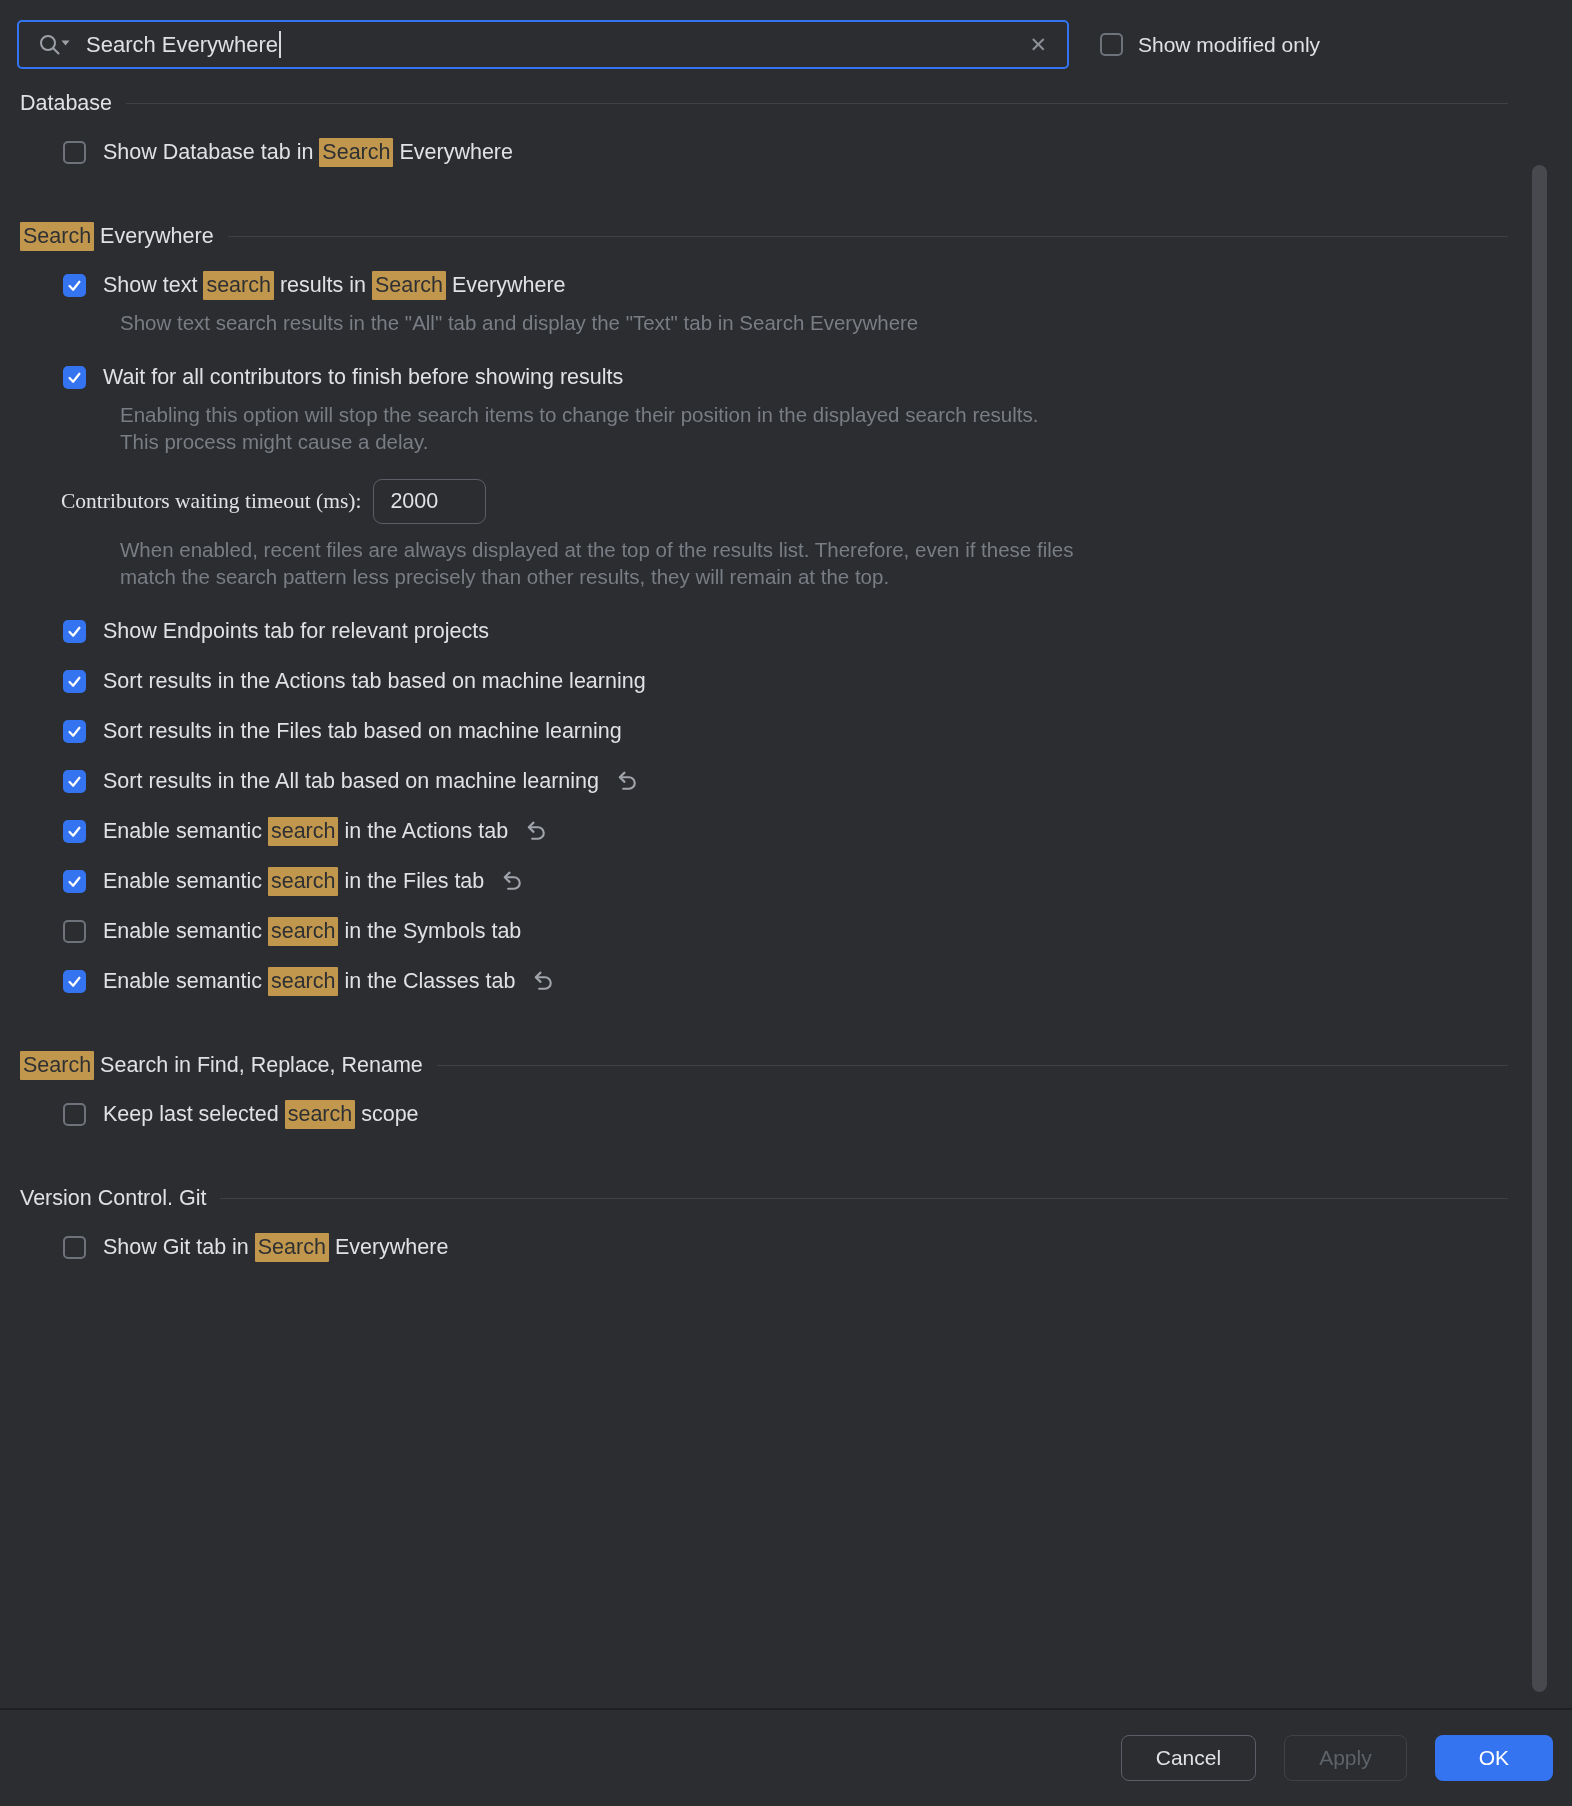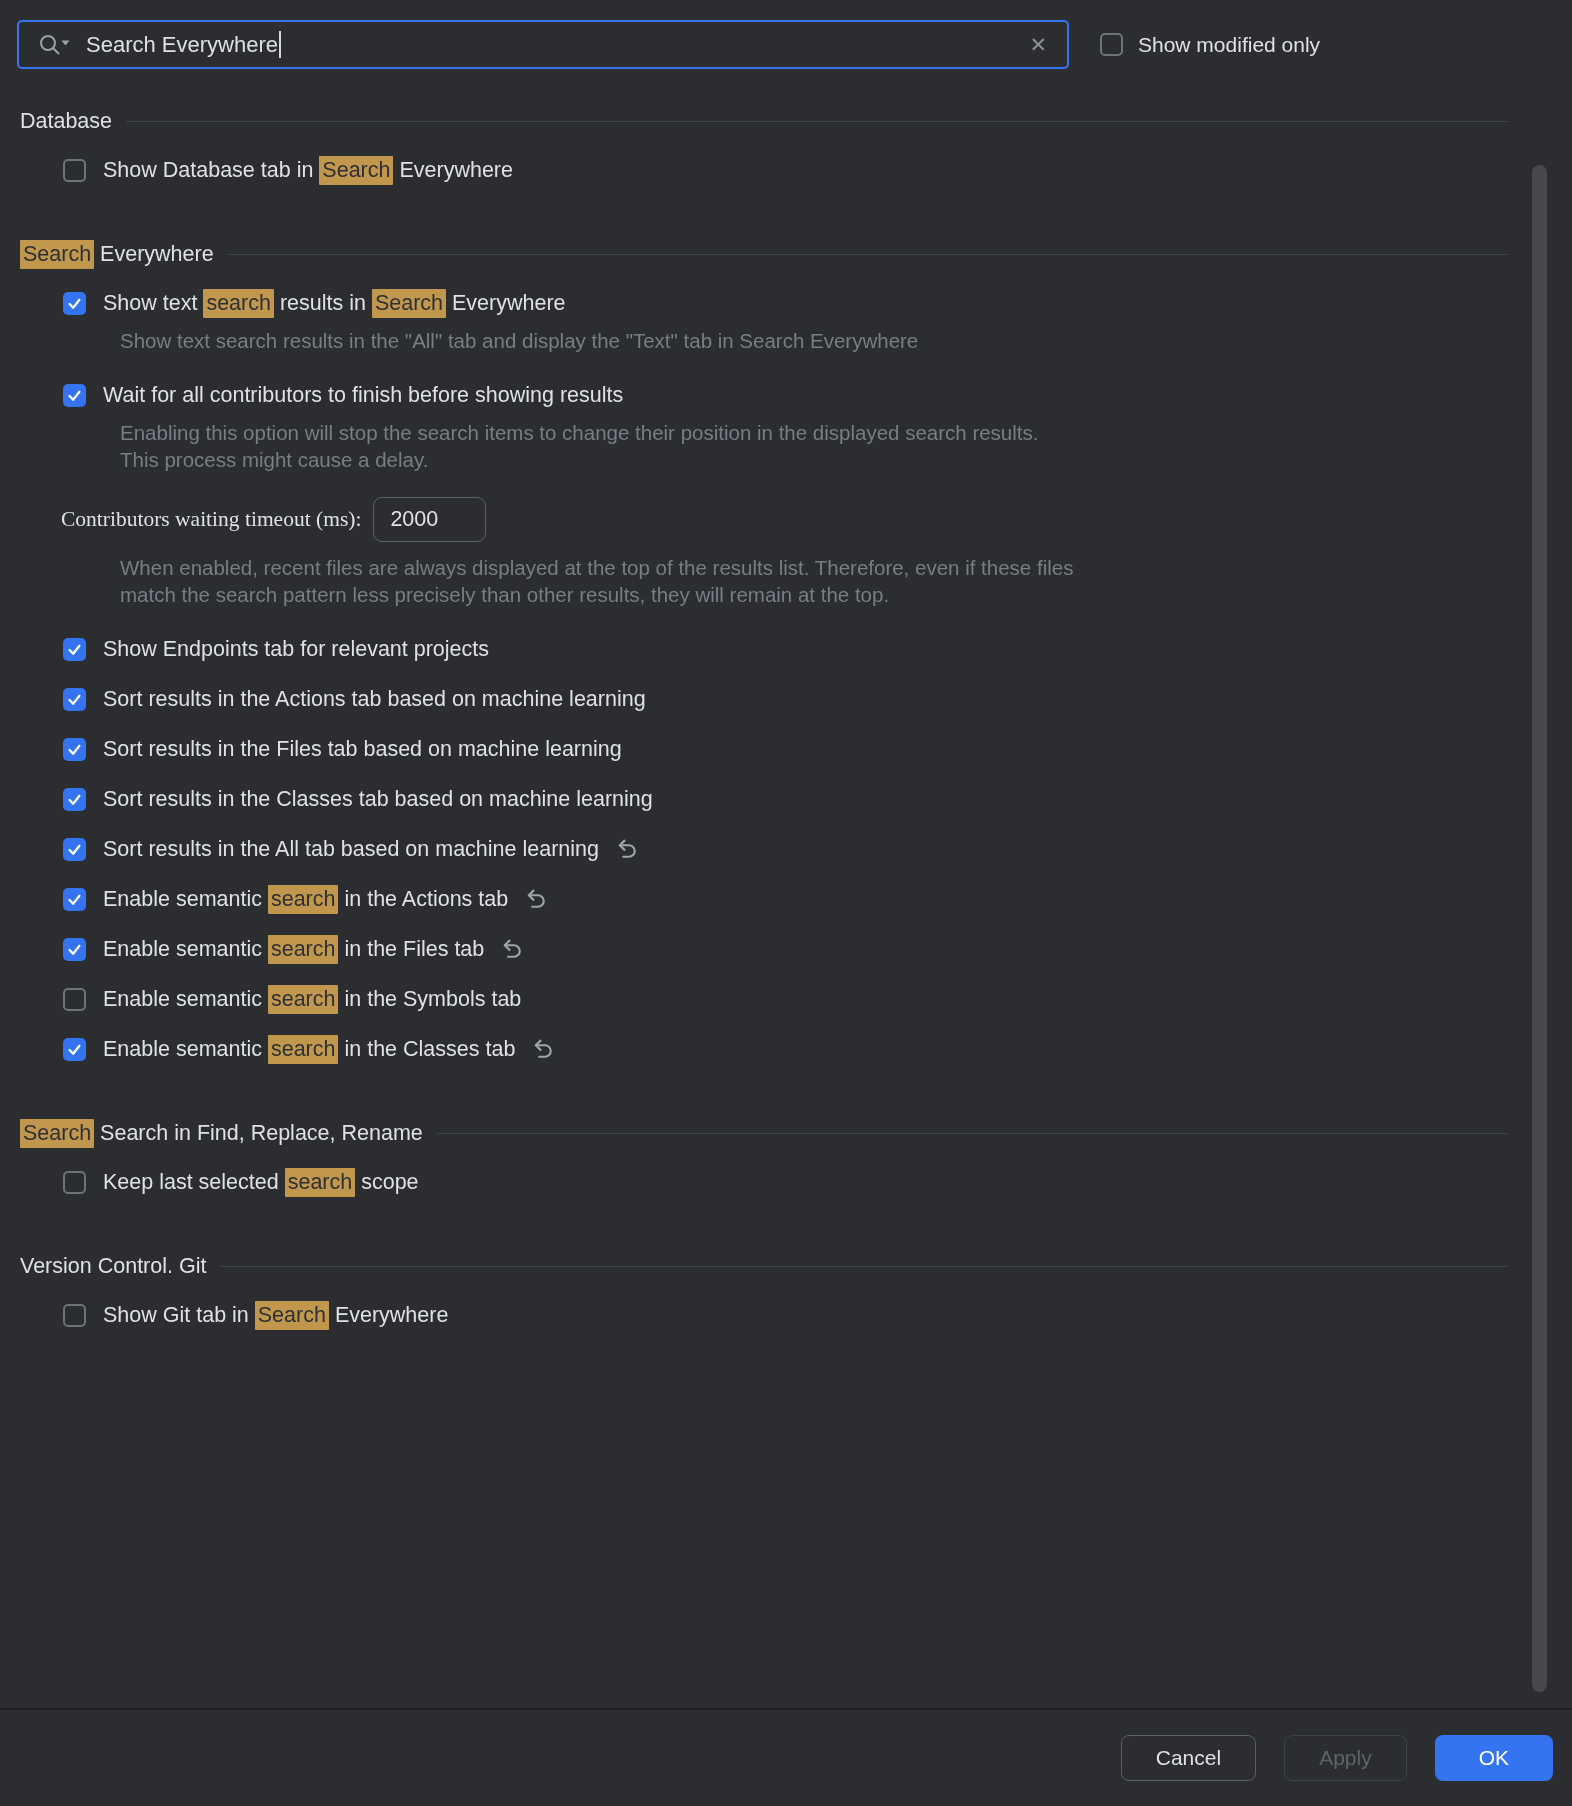--- a/index.html
+++ b/index.html
@@ -25,21 +25,21 @@
   .search-icon-wrap { display:flex; align-items:center; margin-right:15px; flex:none; }
   .search-text { font-size:22px; color:#dee0e4; white-space:nowrap; }
   .caret { display:inline-block; width:2px; height:27px; background:#d6d8dd; vertical-align:-6px; margin-left:1px; }
   .search-clear { margin-left:auto; background:none; border:none; color:#8c8f96; font-size:21px; cursor:pointer; line-height:1; padding:4px; }
   .modified-wrap { display:flex; align-items:center; gap:15px; margin-left:31px; }
   .cb { width:23px; height:23px; border-radius:5px; flex:none; cursor:pointer; }
   .cb-off { border:2px solid #6e727b; background:transparent; }
   .cb-on { background:#3574f0; display:flex; align-items:center; justify-content:center; }
   .modified-label { font-size:21px; color:#dfe1e5; }
   
-  .content { flex:1; padding:36px 40px 0 18px; overflow:hidden; position:relative; }
+  .content { flex:1; padding:18px 40px 0 18px; overflow:hidden; position:relative; }
   .section { margin-bottom:0; }
   .section + .section { margin-top:50px; }
   .section-header { display:flex; align-items:center; padding-left:2px; height:32px; margin-bottom:16px; }
   .section-title { font-size:21.5px; color:#dfe1e5; white-space:nowrap; }
   .section-line { flex:1; height:1px; background:#3e4146; margin-left:14px; margin-right:24px; }
   .row { display:flex; align-items:center; padding-left:45px; min-height:35px; margin-bottom:15px; }
   .row-label { font-size:21.5px; color:#dfe1e5; margin-left:17px; white-space:nowrap; cursor:default; }
   .undo-btn { background:none; border:none; margin-left:15px; cursor:pointer; display:flex; align-items:center; padding:0; }
   .desc { padding-left:102px; max-width:1060px; font-size:20.5px; line-height:27px; color:#797d84; margin-top:-9px; margin-bottom:24px; }
   .desc-inner { display:block; max-width:955px; }
@@ -153,28 +153,20 @@
             </svg>
           </span>
           <span class="row-label"><span>Sort results in the Files tab based on machine learning</span></span>
         </div>
         <div class="row">
           <span class="cb cb-on">
             <svg width="17" height="17" viewBox="0 0 20 20">
               <polyline points="4.2,10.6 8.4,15 15.8,5.6" fill="none" stroke="#ffffff" stroke-width="2.6" stroke-linecap="round" stroke-linejoin="round"></polyline>
             </svg>
           </span>
-          <span class="row-label"><span>Sort results in the Classes tab based on machine learning</span></span>
-        </div>
-        <div class="row">
-          <span class="cb cb-on">
-            <svg width="17" height="17" viewBox="0 0 20 20">
-              <polyline points="4.2,10.6 8.4,15 15.8,5.6" fill="none" stroke="#ffffff" stroke-width="2.6" stroke-linecap="round" stroke-linejoin="round"></polyline>
-            </svg>
-          </span>
           <span class="row-label"><span>Sort results in the All tab based on machine learning</span></span>
           <button class="undo-btn">
             <svg width="25" height="25" viewBox="0 0 20 20">
               <path d="M5 6.6 H12 a4.6 4.6 0 0 1 0 9.2 H7.3" fill="none" stroke="#a1a4aa" stroke-width="1.7" stroke-linecap="round"></path>
               <path d="M8.4 2.9 L4.6 6.6 L8.4 10.3" fill="none" stroke="#a1a4aa" stroke-width="1.7" stroke-linecap="round" stroke-linejoin="round"></path>
             </svg>
           </button>
         </div>
         <div class="row">
           <span class="cb cb-on">

